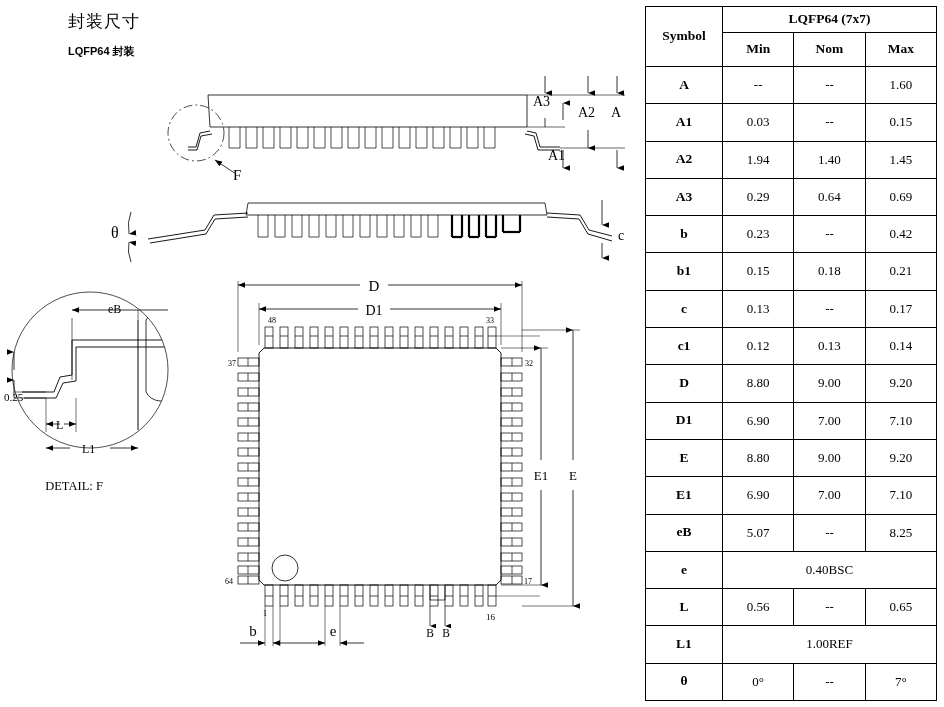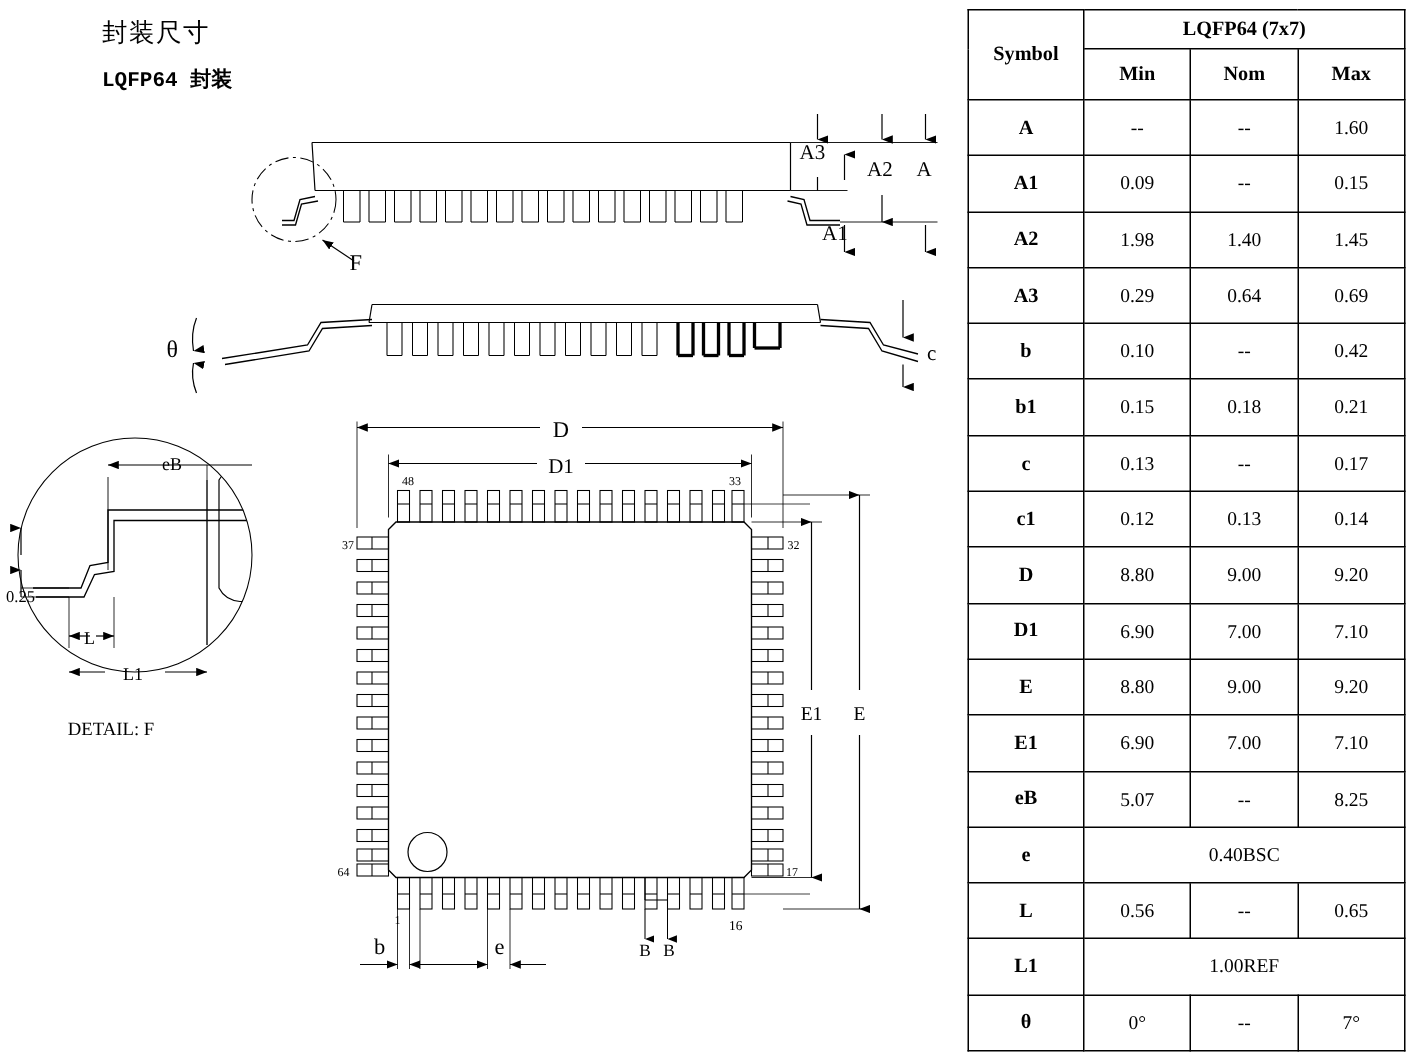--- a/index.html
+++ b/index.html
@@ -28,23 +28,23 @@
     position: absolute;
     left: 68px; top: 10px;
     font-family: "DejaVu Sans", sans-serif;
     font-size: 17px;
     letter-spacing: 1px;
     white-space: nowrap;
   }
   .subtitle-cn {
     position: absolute;
     left: 68px; top: 44px;
-    font-family: Liberation Mono, monospace;
+    font-family: Liberation Sans, sans-serif;
     font-weight: bold;
-    font-size: 14px;
+    font-size: 11px;
     white-space: nowrap;
   }
 
   
   #drawing {
     position: absolute;
     left: 0; top: 0;
     width: 640px;
     height: 707px;
   }
@@ -545,39 +545,39 @@
       </thead>
       <tbody id="dim-body">
           <tr class="body-row">
             <td class="sym">A</td>
             <td class="val">--</td>
             <td class="val">--</td>
             <td class="val">1.60</td>
           </tr>
           <tr class="body-row">
             <td class="sym">A1</td>
-            <td class="val">0.09</td>
+            <td class="val">0.03</td>
             <td class="val">--</td>
             <td class="val">0.15</td>
           </tr>
           <tr class="body-row">
             <td class="sym">A2</td>
-            <td class="val">1.98</td>
+            <td class="val">1.94</td>
             <td class="val">1.40</td>
             <td class="val">1.45</td>
           </tr>
           <tr class="body-row">
             <td class="sym">A3</td>
             <td class="val">0.29</td>
             <td class="val">0.64</td>
             <td class="val">0.69</td>
           </tr>
           <tr class="body-row">
             <td class="sym">b</td>
-            <td class="val">0.10</td>
+            <td class="val">0.23</td>
             <td class="val">--</td>
             <td class="val">0.42</td>
           </tr>
           <tr class="body-row">
             <td class="sym">b1</td>
             <td class="val">0.15</td>
             <td class="val">0.18</td>
             <td class="val">0.21</td>
           </tr>
           <tr class="body-row">

